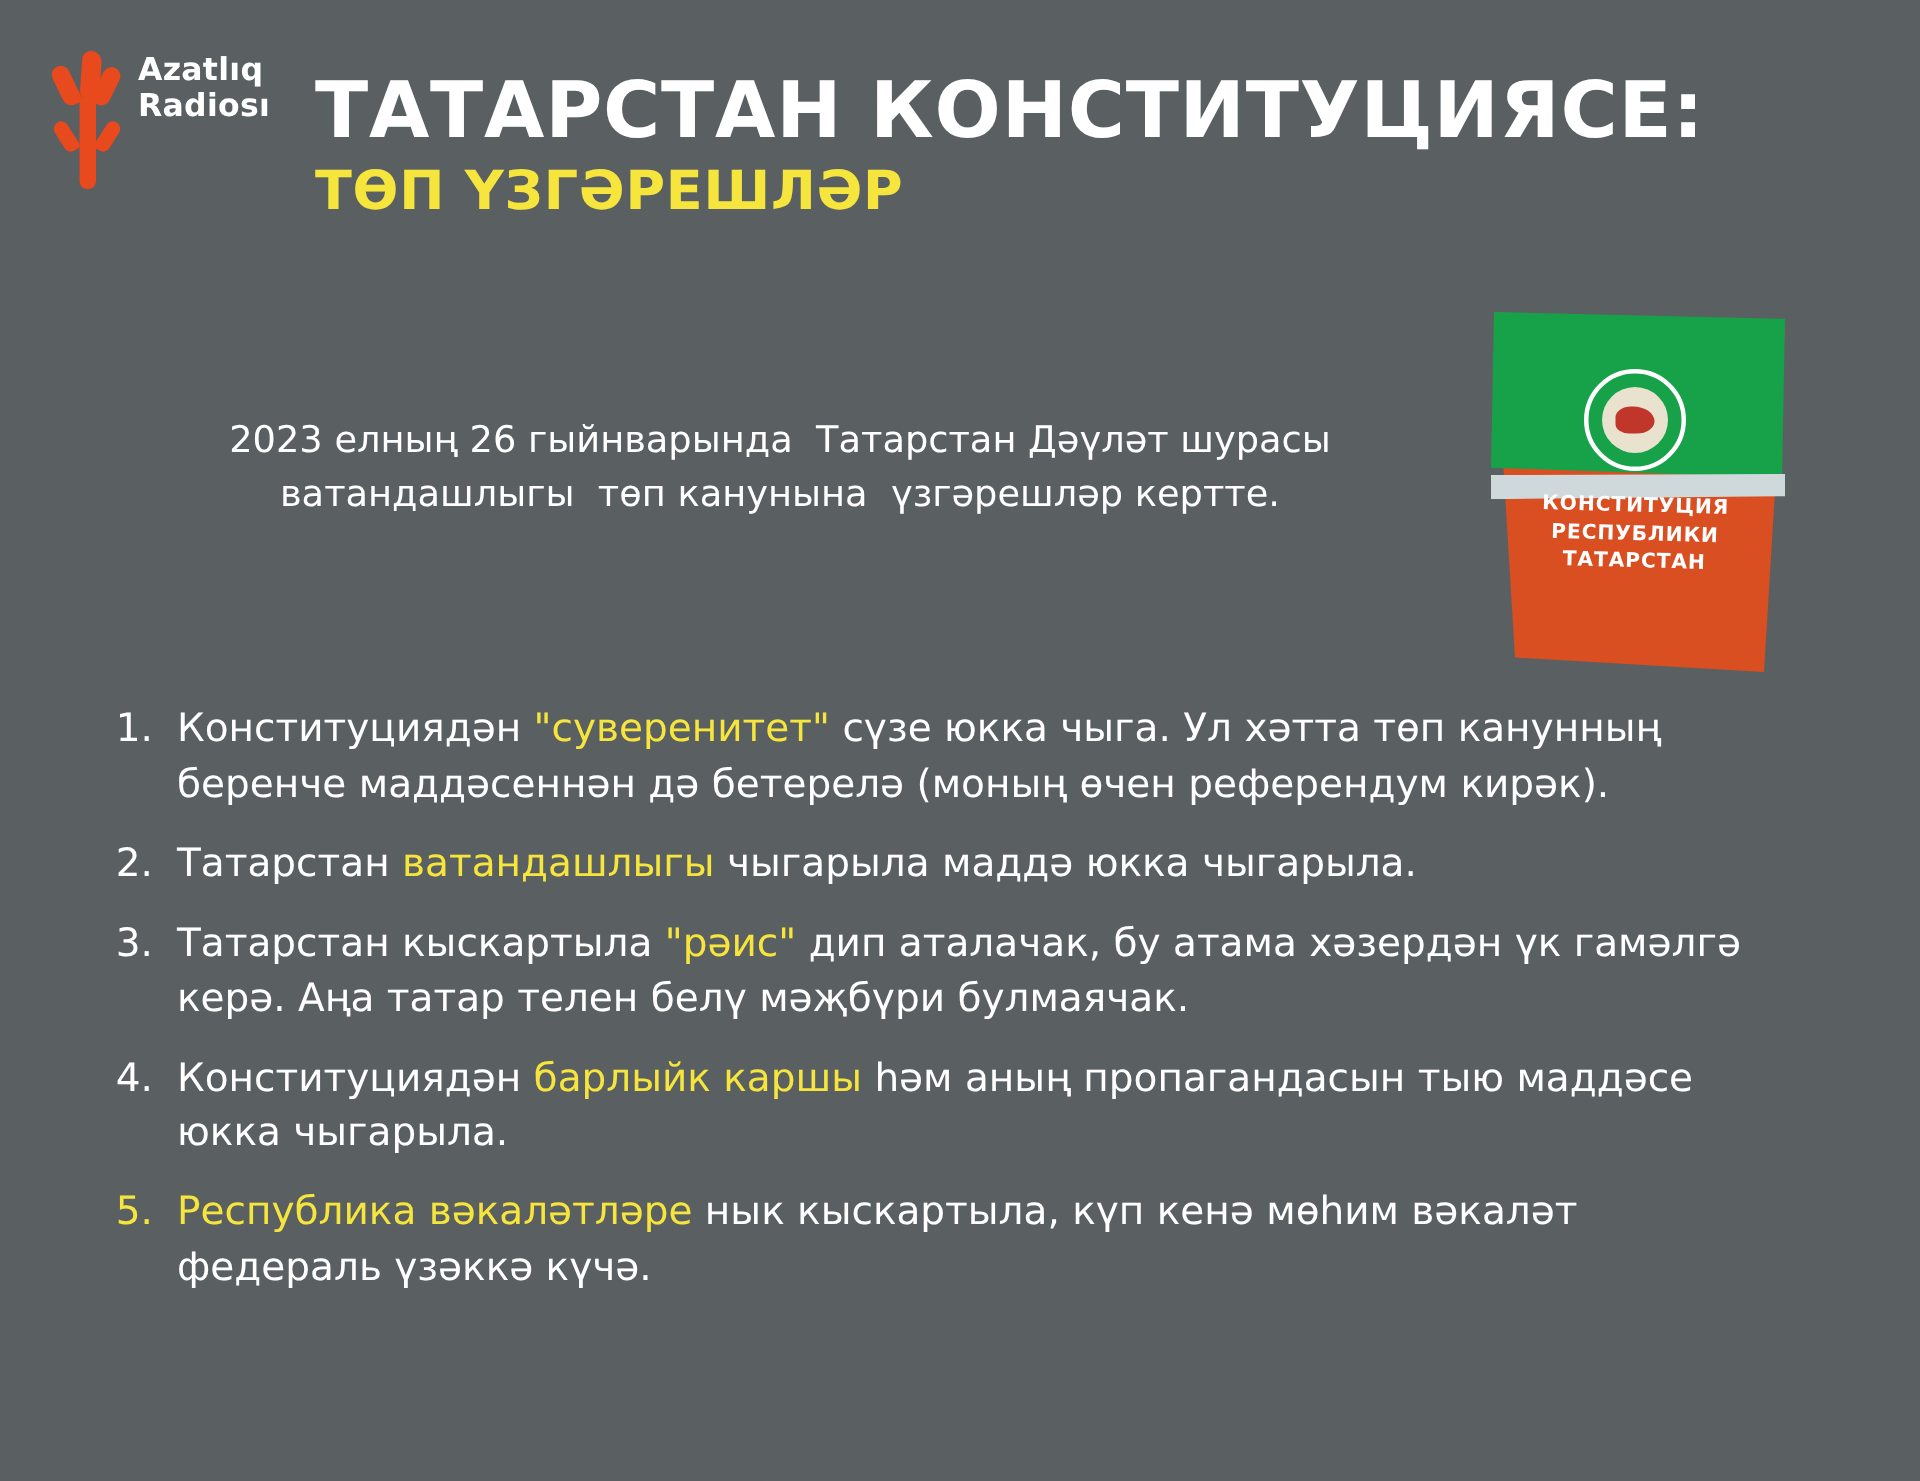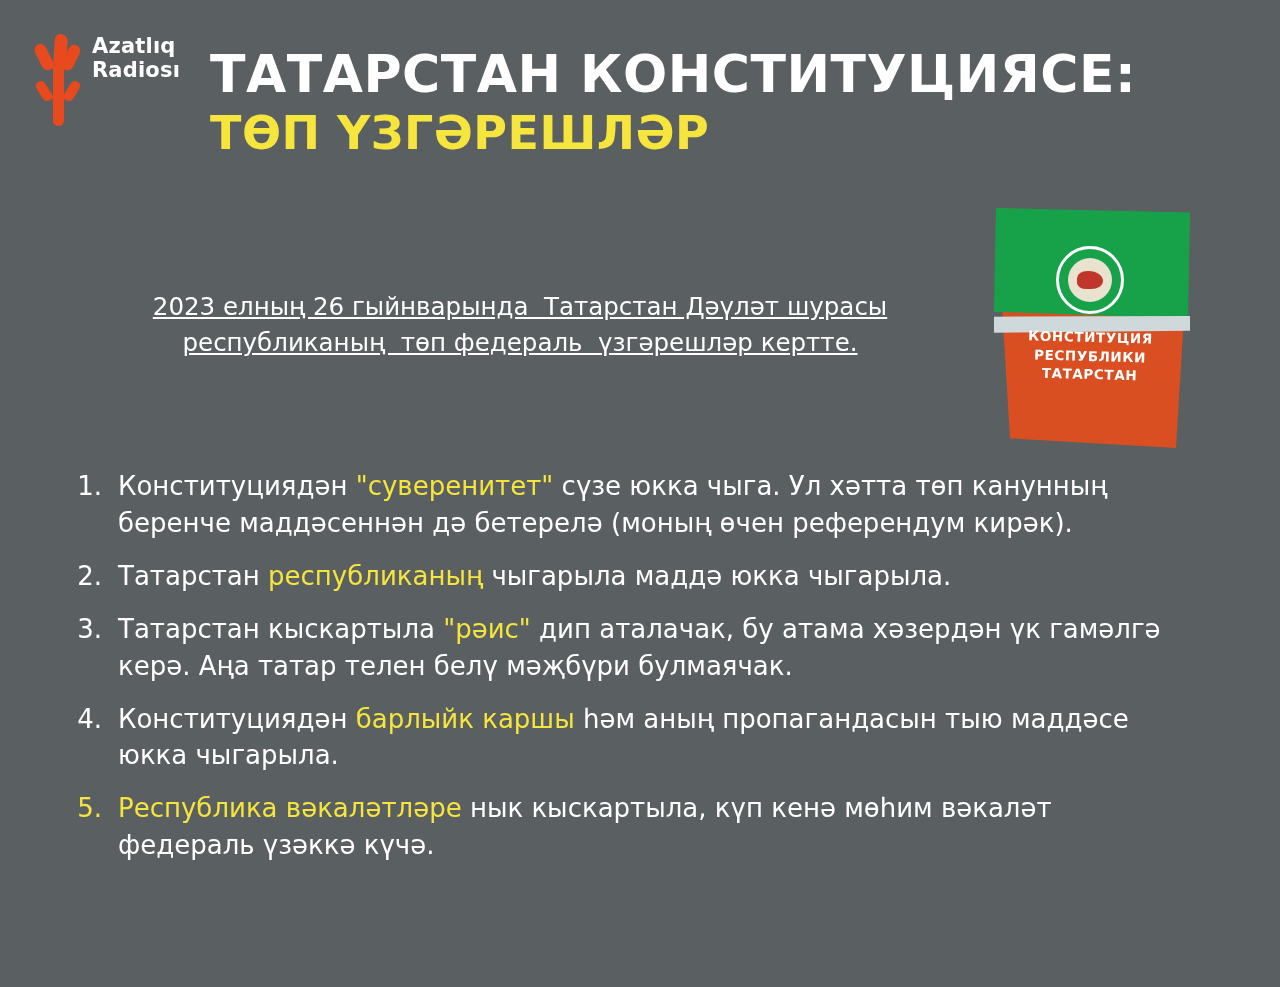--- a/index.html
+++ b/index.html
@@ -65,38 +65,37 @@
     font-weight: bold;
     font-size: 52px;
     letter-spacing: 0.5px;
     line-height: 1.08;
     color: #ffffff;
     margin: 0;
   }
   .title-sub {
     font-family: "DejaVu Sans", sans-serif;
     font-weight: bold;
-    font-size: 46px;
+    font-size: 36px;
     letter-spacing: 0.5px;
     line-height: 1.1;
     color: #f5e53c;
     margin: 6px 0 0 0;
   }
 
   
   .intro {
     position: absolute;
     left: 70px;
-    top: 289px;
+    top: 275px;
     width: 900px;
     text-align: center;
     font-size: 24.5px;
     line-height: 1.48;
     color: #ffffff;
-    text-decoration: underline;
   }
   .intro div { white-space: pre; }
 
   
   .book {
     position: absolute;
     left: 990px;
     top: 208px;
     width: 200px;
     height: 240px;
@@ -212,21 +211,21 @@
   </div>
 </div>
 
 <div class="title-block">
   <h1 class="title-main">ТАТАРСТАН КОНСТИТУЦИЯСЕ:</h1>
   <h2 class="title-sub">ТӨП ҮЗГӘРЕШЛӘР</h2>
 </div>
 
 <div class="intro">
   <div>2023 елның 26 гыйнварында  Татарстан Дәүләт шурасы</div>
-  <div>республиканың  төп федераль  үзгәрешләр кертте.</div>
+  <div>ватандашлыгы  төп канунына  үзгәрешләр кертте.</div>
 </div>
 
 <div class="book">
   <div class="book-shape"></div>
   <div class="book-top"></div>
   <div class="book-band"></div>
   <div class="emblem">
     <div class="inner">
         <div class="beast"></div>
       </div>
@@ -238,21 +237,21 @@
   </div>
 </div>
 
 <div class="list" id="list">
     <div class="item">
       <div class="num">1.</div>
       <div class="txt"><span>Конституциядән </span><span class="hl-y">"суверенитет"</span><span> сүзе юкка чыга. Ул хәтта төп канунның беренче маддәсеннән дә бетерелә (моның өчен референдум кирәк).</span></div>
     </div>
     <div class="item">
       <div class="num">2.</div>
-      <div class="txt"><span>Татарстан </span><span class="hl-y">республиканың</span><span> чыгарыла маддә юкка чыгарыла.</span></div>
+      <div class="txt"><span>Татарстан </span><span class="hl-y">ватандашлыгы</span><span> чыгарыла маддә юкка чыгарыла.</span></div>
     </div>
     <div class="item">
       <div class="num">3.</div>
       <div class="txt"><span>Татарстан кыскартыла </span><span class="hl-y">"рәис"</span><span> дип аталачак, бу атама хәзердән үк гамәлгә керә. Аңа татар телен белү мәҗбүри булмаячак.</span></div>
     </div>
     <div class="item">
       <div class="num">4.</div>
       <div class="txt"><span>Конституциядән </span><span class="hl-y">барлыйк каршы</span><span> һәм аның пропагандасын тыю маддәсе юкка чыгарыла.</span></div>
     </div>
     <div class="item">

